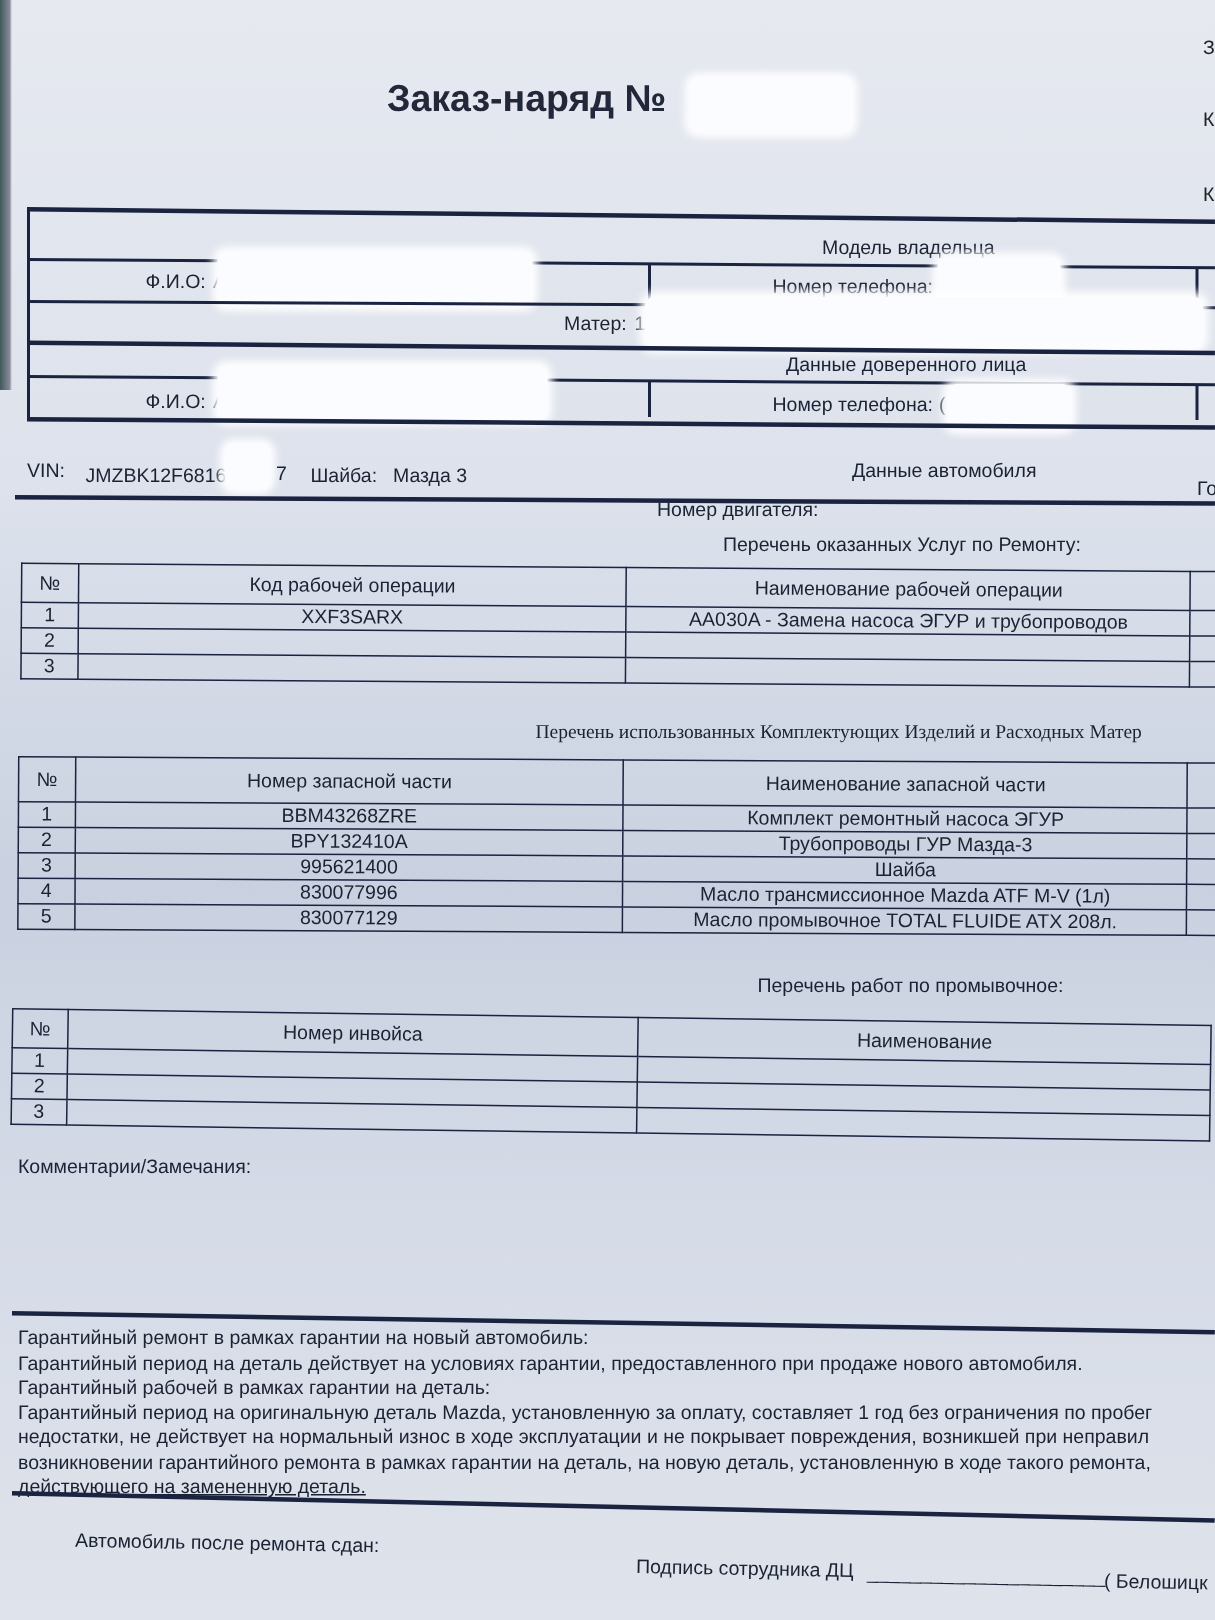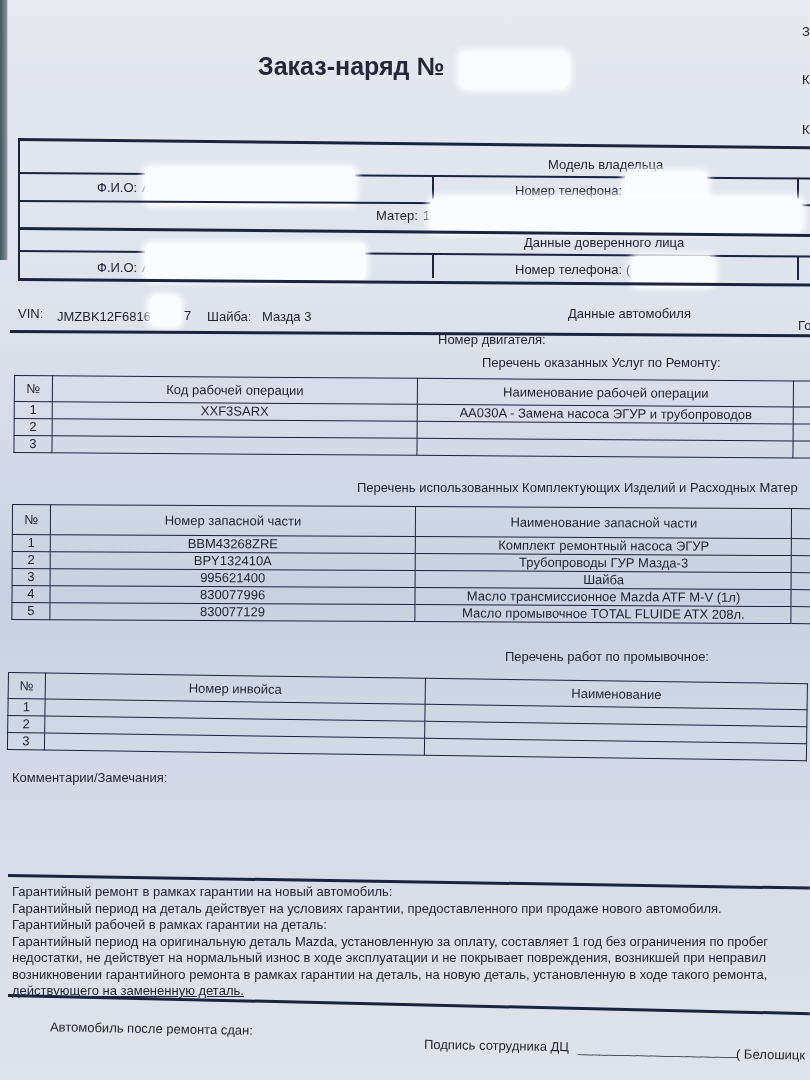--- a/index.html
+++ b/index.html
@@ -98,21 +98,21 @@
   </tr>
   <tr>
     <td class="n">3</td>
     <td class="c"></td>
     <td class="c"></td>
     <td></td>
   </tr>
 </tbody>
   </table>
 
-<div class="abs lbl" style="left:357px;top:480px;">Перечень использованных Комплектующих Изделий и Расходных Матер</div>
+<div class="abs lbl" style="left:357px;top:480px;font-family:Liberation Serif, serif;">Перечень использованных Комплектующих Изделий и Расходных Матер</div>
 <table class="grid" style="left:12px;top:504px;width:810px;transform:rotate(0.3deg);transform-origin:left top;">
   <tbody>
       <tr style="height:30px;">
     <td class="n">№</td>
     <td class="c" style="width:350px;">Номер запасной части</td>
     <td class="c" style="width:360px;">Наименование запасной части</td>
     <td style="width:20px;"></td>
   </tr>
   <tr>
     <td class="n">1</td>

